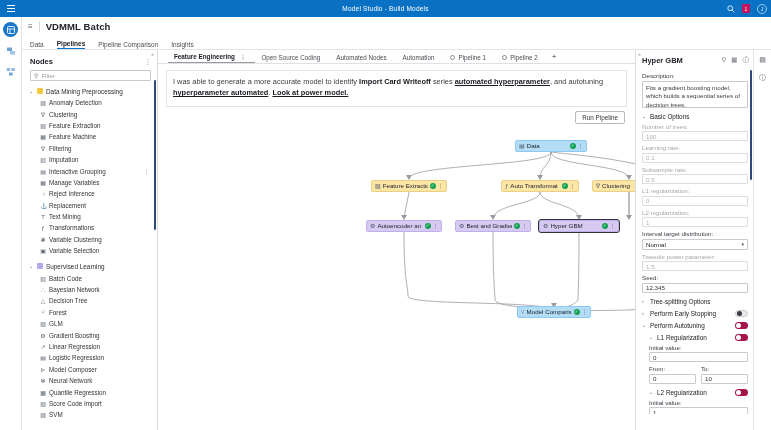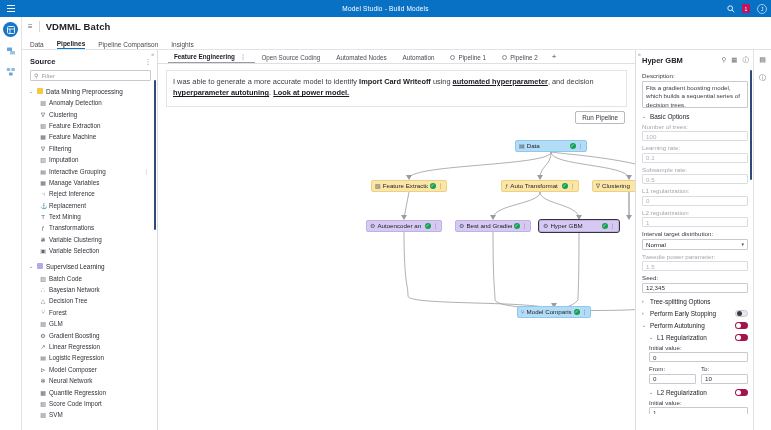--- a/index.html
+++ b/index.html
@@ -275,21 +275,21 @@
       <div class="hdr-tab">Data</div>
       <div class="hdr-tab sel">Pipelines</div>
       <div class="hdr-tab">Pipeline Comparison</div>
       <div class="hdr-tab">Insights</div>
     </div>
   </div>
 
   <div class="nodes">
     <div class="nodes-collapse">«</div>
     <div class="nodes-hd">
-      <span class="t">Source</span>
+      <span class="t">Nodes</span>
       <span class="kebab">⋮</span>
     </div>
     <div class="filter">
       <span class="mag">⚲</span>
       <span class="ph">Filter</span>
     </div>
     <div class="tree">
       <div class="grp">
         <span class="car">⌄</span>
         <span class="sw" style="background:#f5c842"></span>
@@ -434,22 +434,22 @@
           <span>Pipeline 1</span>
         </div>
       <div class="ctab">
           <span class="cir"></span>
           <span>Pipeline 2</span>
         </div>
       <div class="ctab plus">+</div>
     </div>
 
     <div class="banner">
-      <span>I was able to generate a more accurate model to identify </span><b>Import Card Writeoff</b><span> using </span><u>automated hyperparameter</u><span>, and</span>
-      <span>decision </span><u>hyperparameter autotuning</u><span>. </span><u>Look at power model.</u>
+      <span>I was able to generate a more accurate model to identify </span><b>Import Card Writeoff</b><span> series </span><u>automated hyperparameter</u><span>, and</span>
+      <span>autotuning </span><u>hyperparameter automated</u><span>. </span><u>Look at power model.</u>
     </div>
 
     <div class="runrow">
       <div class="runbtn">Run Pipeline</div>
     </div>
 
     <div class="canvas">
       <svg width="477" height="300" style="position:absolute;top:0;left:0">
         <g fill="none" stroke="#9a9aa2" stroke-width="0.8">
           <path d="M393,28 C393,42 255,40 251,54"></path>

